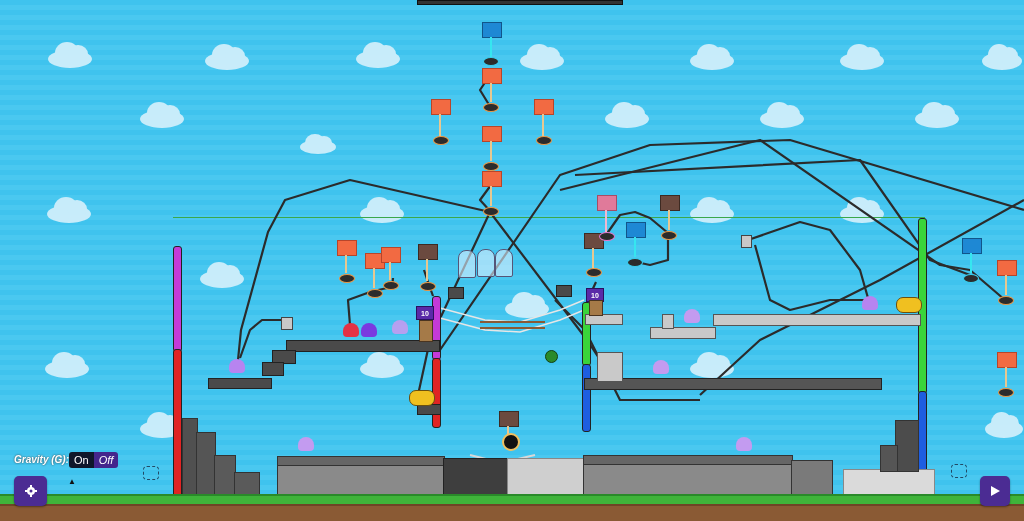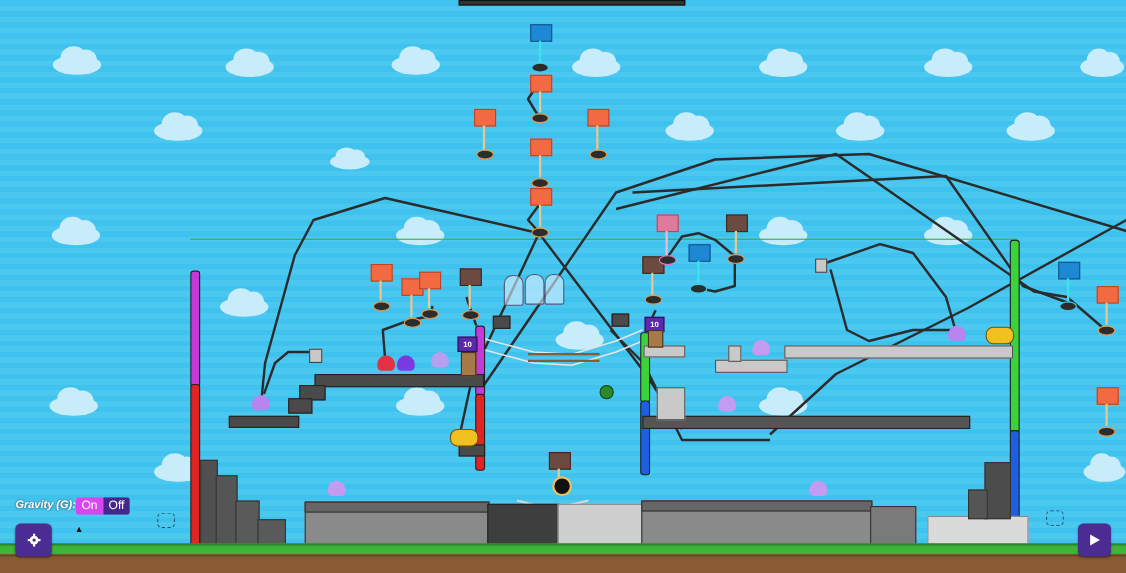--- a/index.html
+++ b/index.html
@@ -21,22 +21,22 @@
   .sign.brown{background:#6b4a3f;border-color:#3d2a22;}
   .sign.blue{background:#1e88d4;border-color:#11558a;}
   .sign.pink{background:#e07a9a;border-color:#a54d66;}
   .pole{position:absolute;width:2px;background:#e8c890;}
   .pole.cyan{background:#35e6f0;}
   .node{position:absolute;width:14px;height:7px;border-radius:50%;background:#2c2c2c;border:1px solid #e89a4a;}
   .blob{position:absolute;width:16px;height:14px;border-radius:8px 8px 4px 4px;}
   .ui-btn{position:absolute;background:#4b2c93;border-radius:5px;box-shadow:0 1px 2px rgba(0,0,0,.4);display:flex;align-items:center;justify-content:center;color:#fff;cursor:pointer;}
   .toggle{position:absolute;left:69px;top:452px;height:16px;display:flex;border-radius:3px;overflow:hidden;font-size:11px;}
   .toggle span{display:flex;align-items:center;padding:0 5px;color:#fff;}
-  .toggle .on{background:#d946ef;}
-  .toggle .off{background:#44268c;}
+  .toggle .on{background:#0f172a;}
+  .toggle .off{background:#44268c;font-style:italic;}
   .grav-label{position:absolute;left:14px;top:454px;font-size:10px;font-style:italic;font-weight:bold;color:#fff;text-shadow:0 0 2px #333;}
   .topbar{position:absolute;left:417px;top:0;width:204px;height:3px;background:#333;border:1px solid #111;}
   svg.wires{position:absolute;left:0;top:0;}
   .counter{position:absolute;background:#5a2aa8;color:#fff;font-size:7px;font-weight:bold;display:flex;align-items:center;justify-content:center;border:1px solid #2a1060;}
   .crate{position:absolute;background:#a57a48;border:1px solid #4a3420;}
 </style>
 </head>
 <body>
 
 <div>

